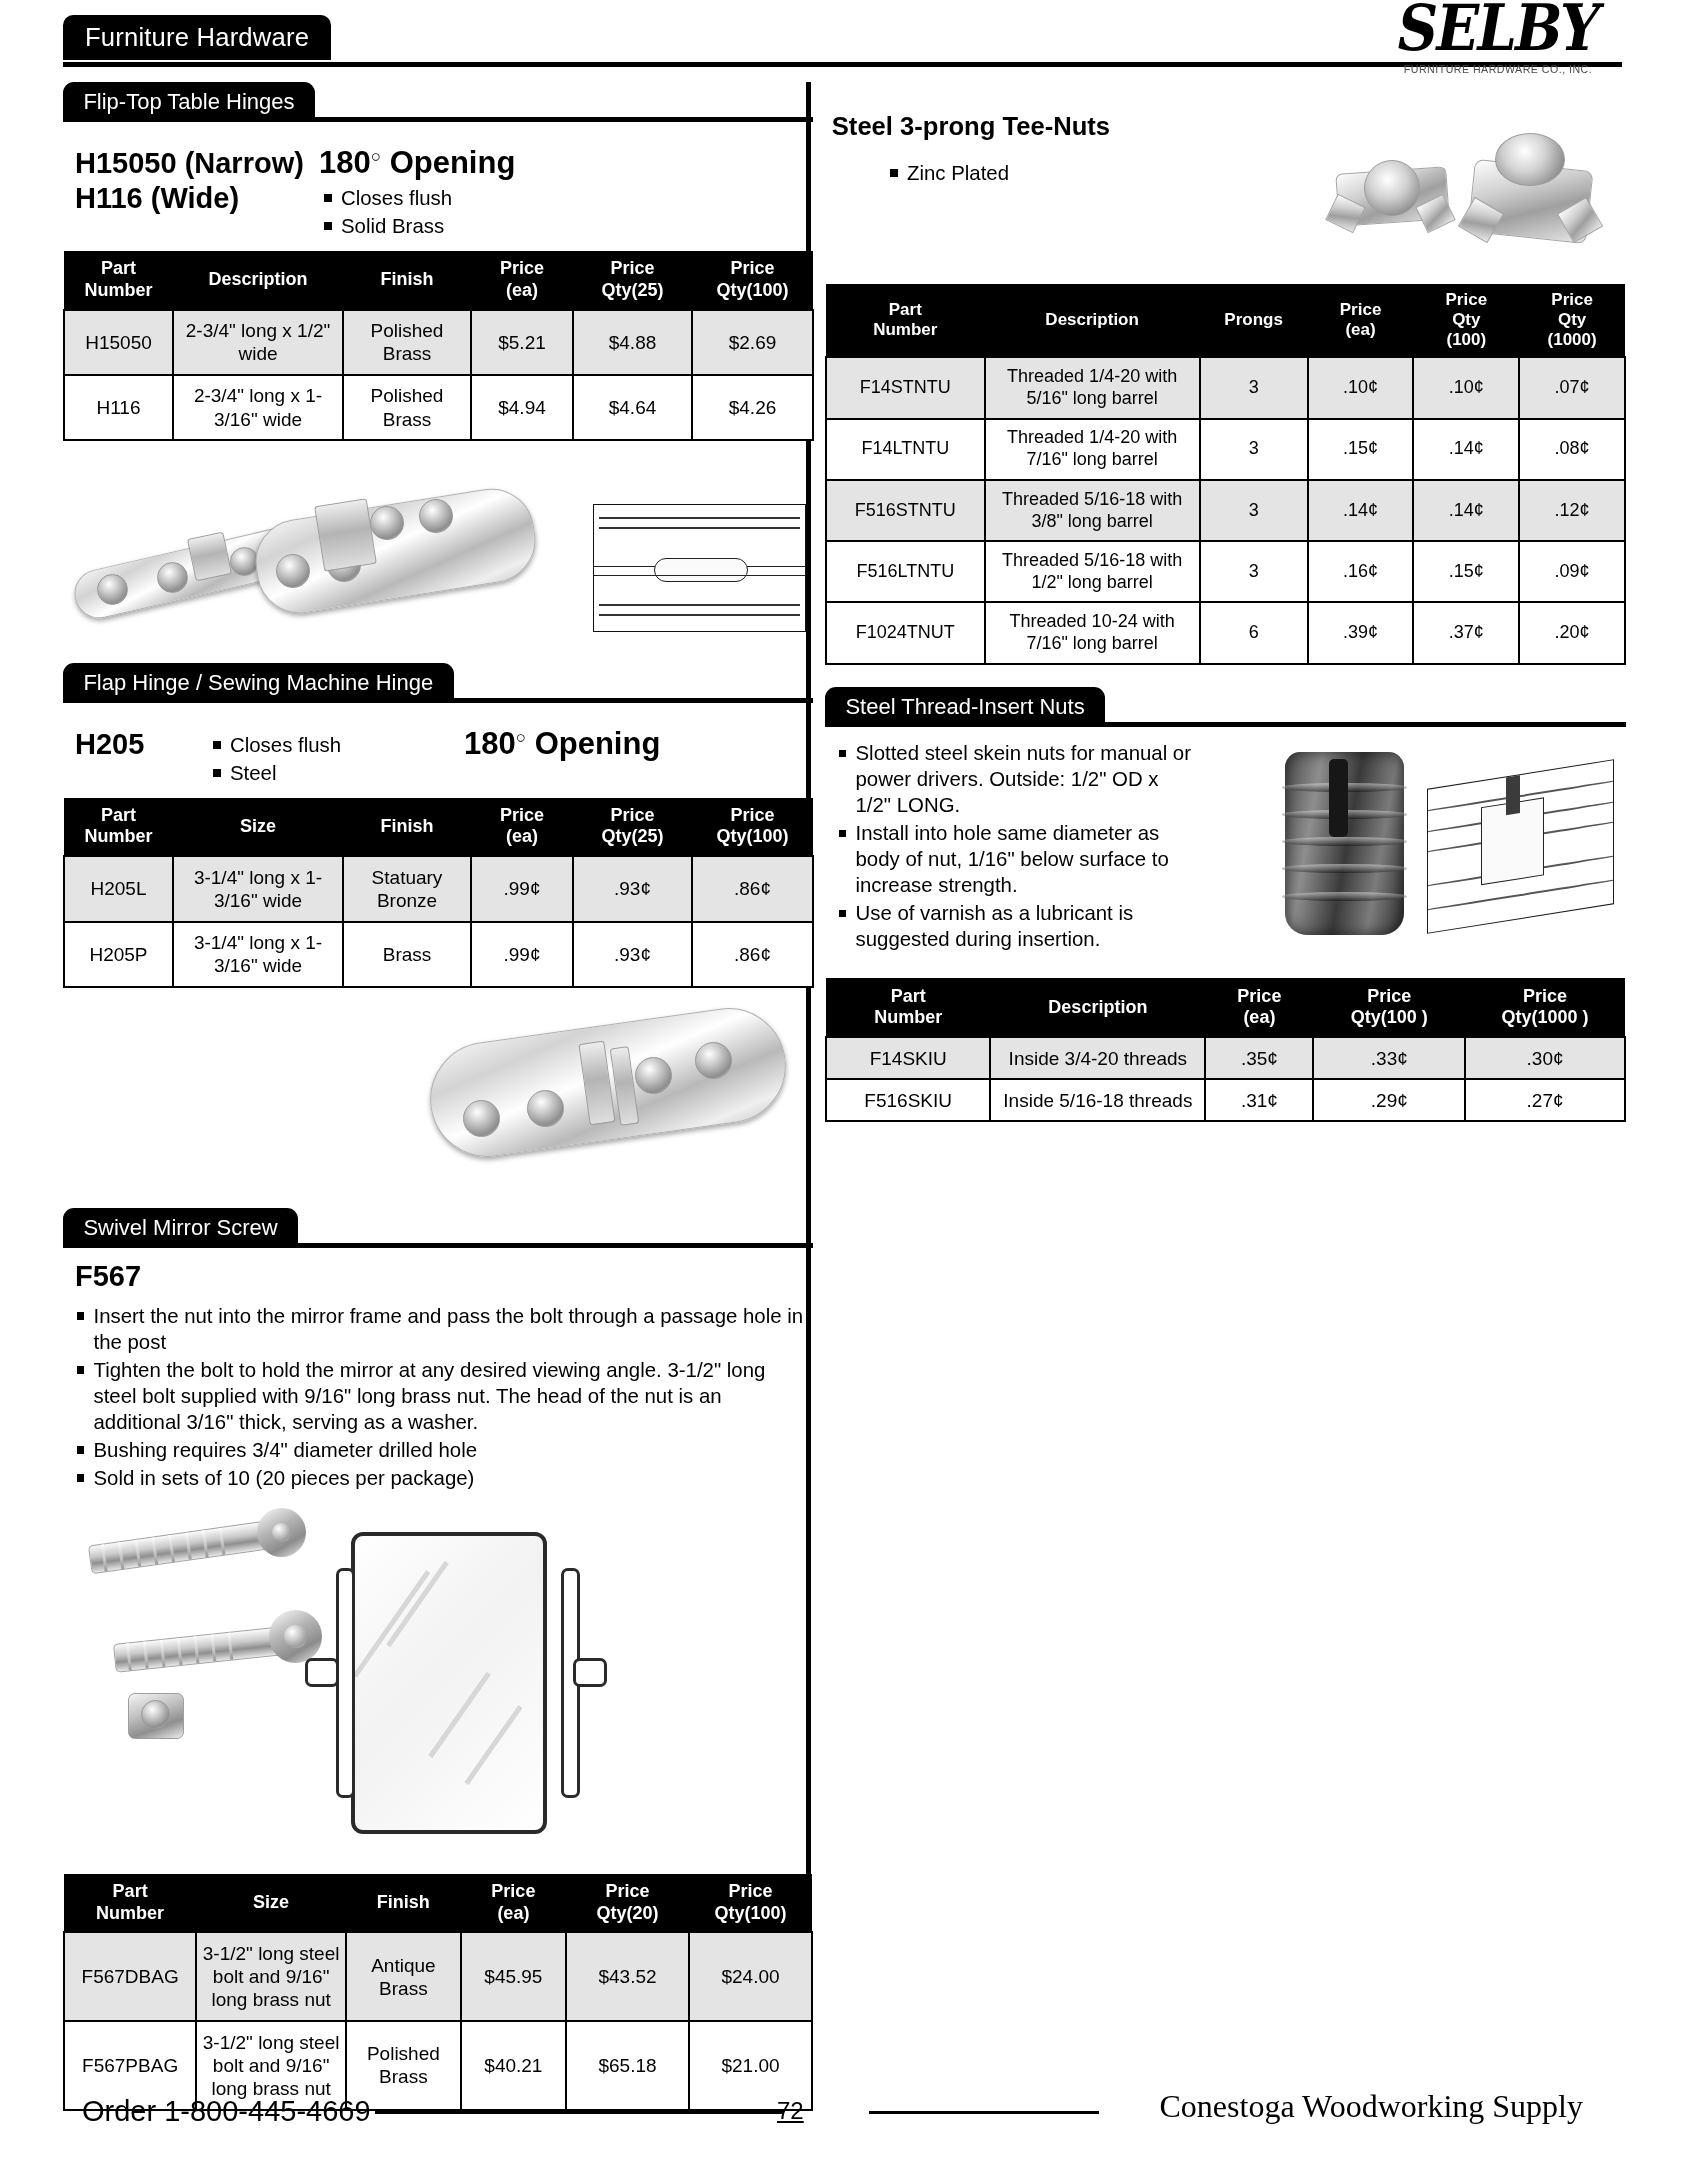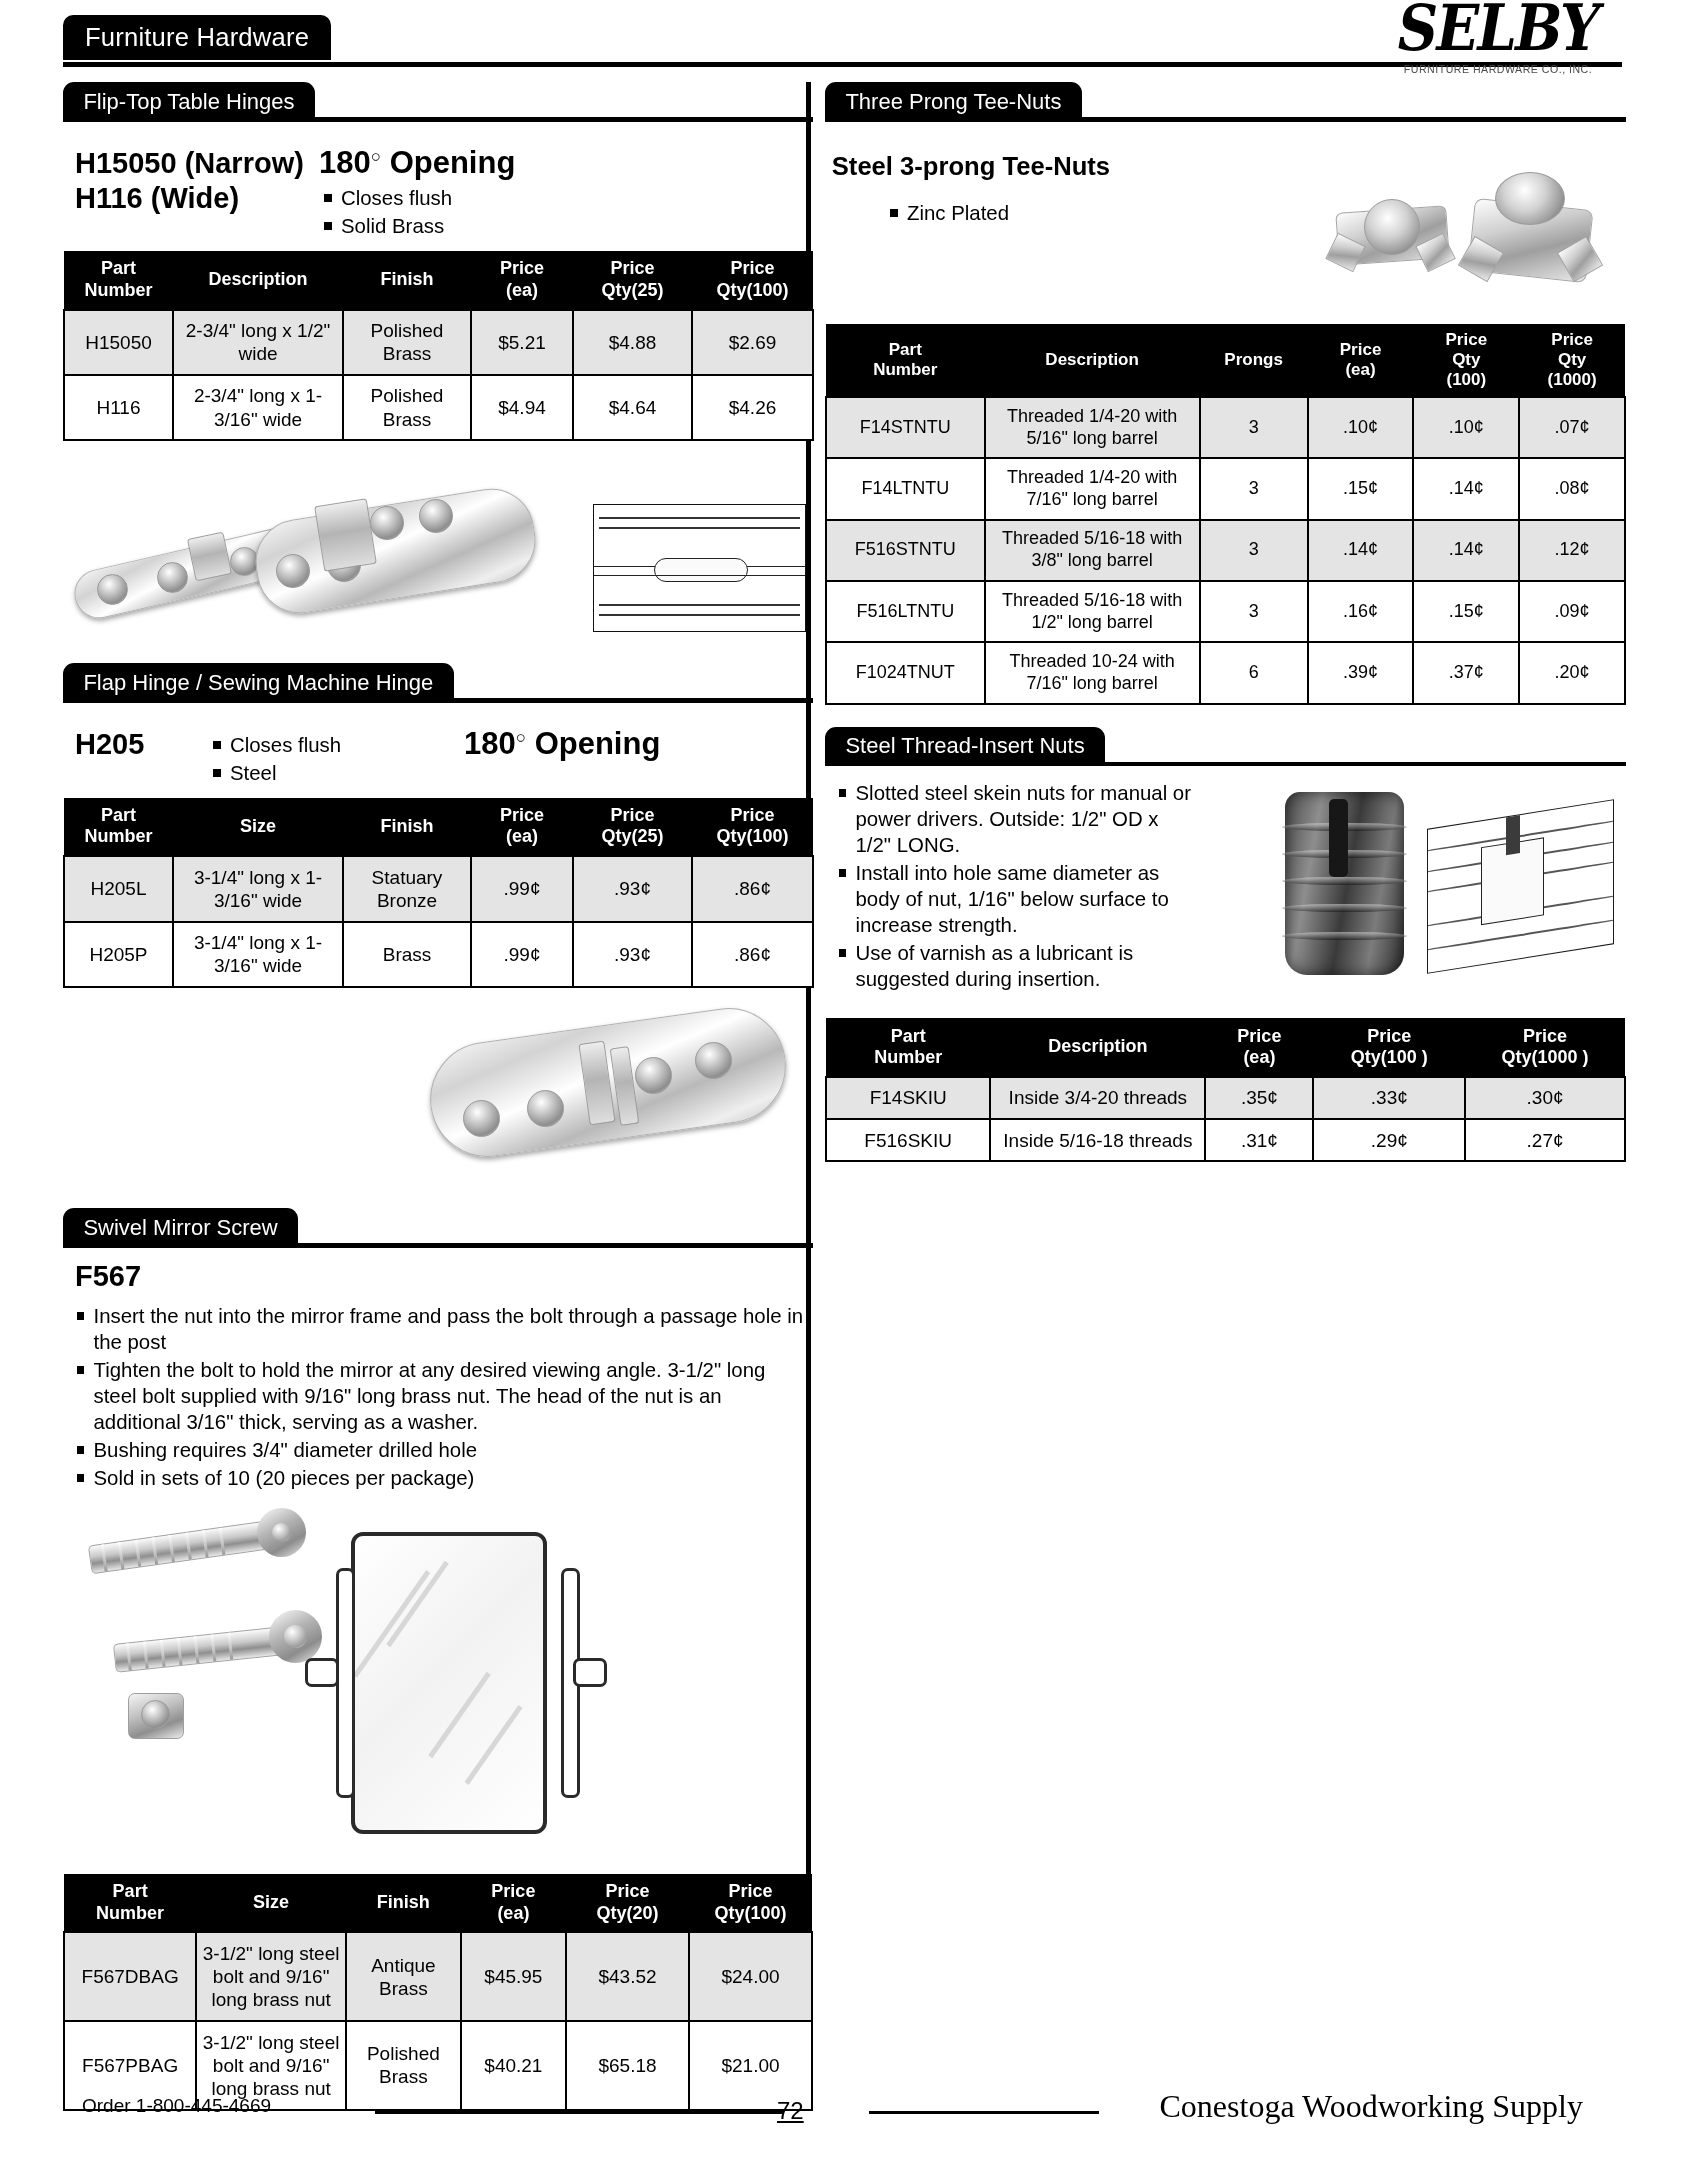--- a/index.html
+++ b/index.html
@@ -229,21 +229,21 @@
   }
 
   
   .flap-photo { position: relative; width: 750px; height: 230px; margin-top: 3.4px; }
 
   
   .footer {
     position: absolute; left: 0; bottom: 36px; width: 1685px; height: 60px;
   }
   .footer-order {
-    position: absolute; left: 82px; top: 10.2px; font-size: 19px;
+    position: absolute; left: 82px; top: 10.2px; font-size: 29px;
   }
   .footer-line-a { position: absolute; left: 375px; top: 25.6px; width: 409px; height: 3.4px; background:#000; }
   .footer-page { position: absolute; left: 777px; top: 12px; font-size: 24px; text-decoration: underline; }
   .footer-line-b { position: absolute; left: 869px; top: 25.6px; width: 230px; height: 3.4px; background:#000; }
   .footer-co {
     position: absolute; right: 102px; top: 3.4px;
     font-family: "Liberation Serif", serif;
     font-size: 32px;
   }
 </style>
@@ -518,24 +518,20 @@
           <td>$21.00</td>
         </tr>
       </tbody>
     </table>
   </div>
 </div>
 
 <div class="col-right">
 
   <div class="sec">
-    <div class="tab-row">
-      <div class="sec-tab">Three Prong Tee-Nuts</div>
-      <div class="sec-rule"></div>
-    </div>
 
     <div style="position:relative; height:162px;margin-top:30px;">
       <div style="font-size:25.6px;font-weight:bold;padding-left:6.8px;margin-top:15.3px;">Steel 3-prong Tee-Nuts</div>
       <ul class="blist" style="margin-top:19px;padding-left:60px;">
         <li>Zinc Plated</li>
       </ul>
 
       <div class="teenut-art">
         <div class="tn" style="left:8.5px; top:49px; width:111px; height:53px; border-radius:6.8px; transform:rotate(-4deg);"></div>
         <div class="tn-ring" style="left:36px; top:39px; width:56px; height:56px;"></div>

